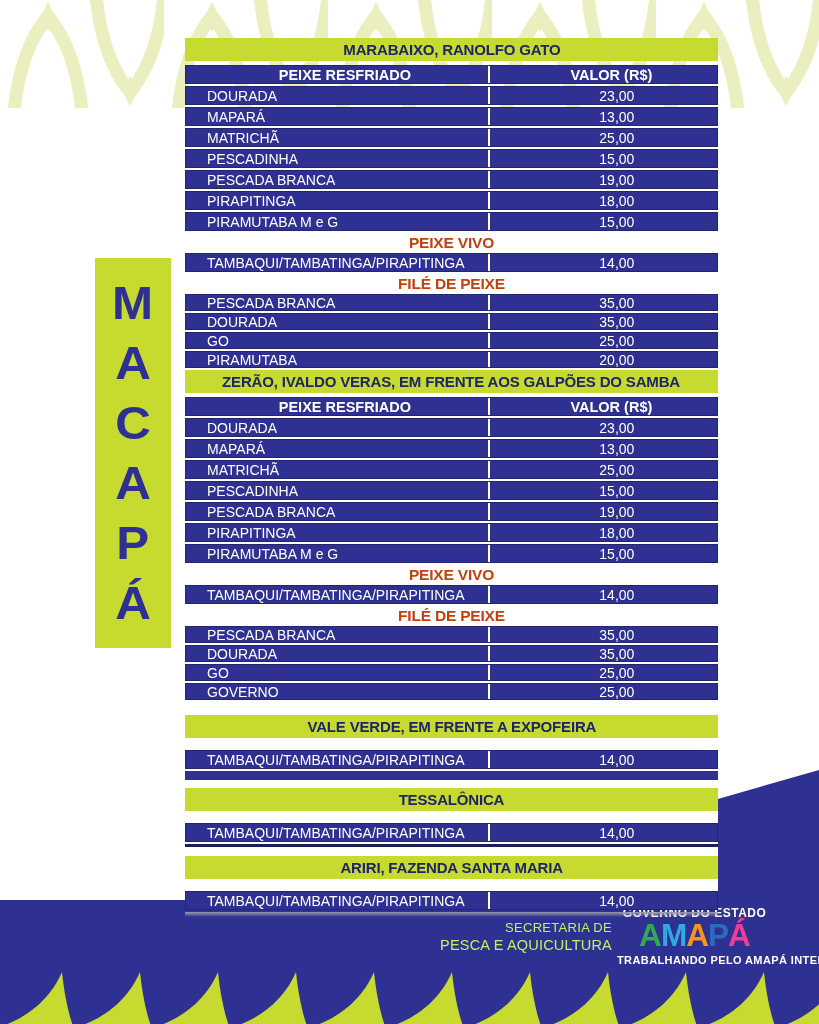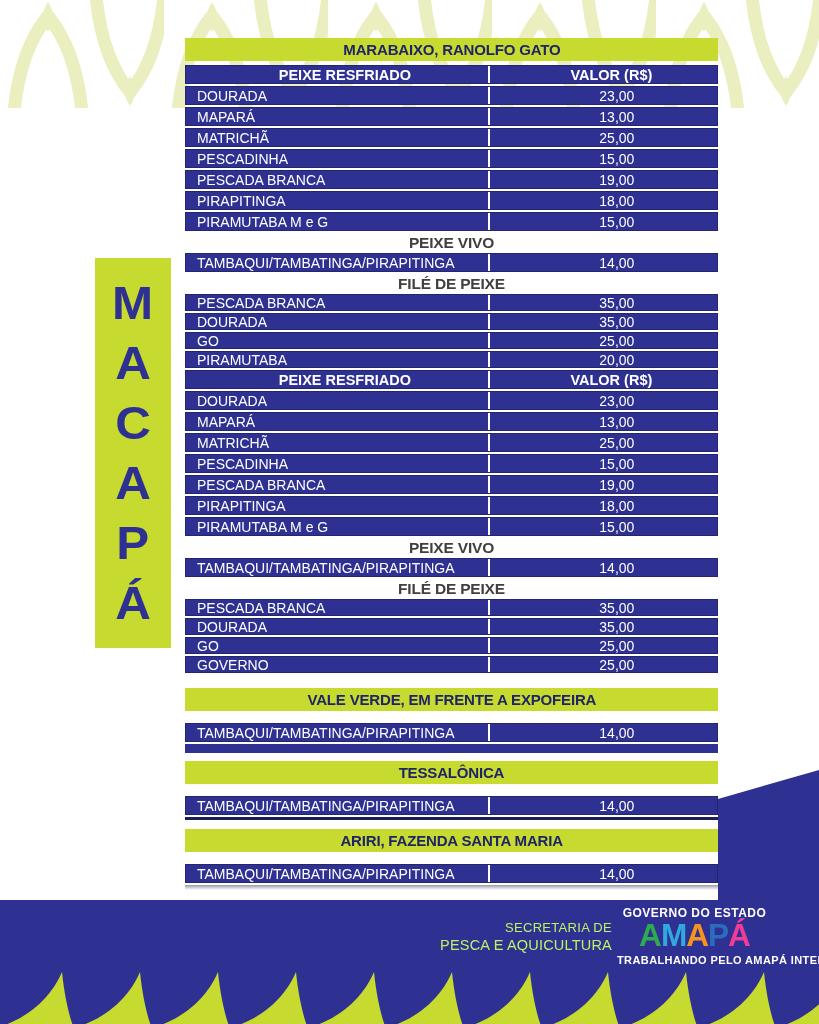--- a/index.html
+++ b/index.html
@@ -23,25 +23,25 @@
          justify-content:center; margin-bottom:12px; }
   .bar.tight { margin-bottom:4px;text-align:right; }
   .bar-text { color:#1e2467; font-weight:bold; font-size:15.5px; letter-spacing:-0.2px;
               transform:scaleX(.97); white-space:nowrap; }
 
   .t-row { display:flex; background:#2e3192; height:19px; margin-bottom:2px;
            border:1px solid #23266f; align-items:stretch; }
   .t-row.short { height:17px; }
   .t-head { height:19px; }
   .cell { display:flex; align-items:center; color:#ffffff; font-size:14px; overflow:hidden; }
-  .c1 { width:57.2%; padding-left:11px; border-right:2px solid #ffffff; }
+  .c1 { width:57.2%; padding-left:21px; border-right:2px solid #ffffff; }
   .c2 { flex:1; justify-content:center;padding-left:27px; }
   .t-head .cell { font-weight:bold; justify-content:center; padding-left:16px; font-size:14.5px; }
 
-  .subheader { background:#ffffff; color:#404040; font-weight:bold; font-size:15.5px;
+  .subheader { background:#ffffff; color:#c2410c; font-weight:bold; font-size:15.5px;
                height:20px; display:flex; align-items:center; justify-content:center;
                letter-spacing:-0.2px; }
 
   .strip-blue { background:#2e3192; height:9px; margin-top:1px; }
   .strip-navy { background:#1b1e5a; height:3px; }
   .strip-gray { background:linear-gradient(to bottom, #9a9aa8, rgba(255,255,255,0)); height:5px; }
 
   
   .right-poly { position:absolute; left:718px; top:770px; width:101px; height:254px;
                 background:#2e3192; clip-path:polygon(0 29px, 100% 0, 100% 100%, 0 100%);
@@ -148,20 +148,23 @@
         <div class="t-row short">
           <div class="cell c1">GO</div>
           <div class="cell c2">25,00</div>
         </div>
         <div class="t-row short">
           <div class="cell c1">PIRAMUTABA</div>
           <div class="cell c2">20,00</div>
         </div>
       </div>
       <div class="section-box" style="margin-top: 2px;">
+        <div class="bar tight">
+          <span class="bar-text">ZERÃO, IVALDO VERAS, EM FRENTE AOS GALPÕES DO SAMBA</span>
+        </div>
         <div class="t-row t-head">
           <div class="cell c1">PEIXE RESFRIADO</div>
           <div class="cell c2">VALOR (R$)</div>
         </div>
         <div class="t-row">
           <div class="cell c1">DOURADA</div>
           <div class="cell c2">23,00</div>
         </div>
         <div class="t-row">
           <div class="cell c1">MAPARÁ</div>

